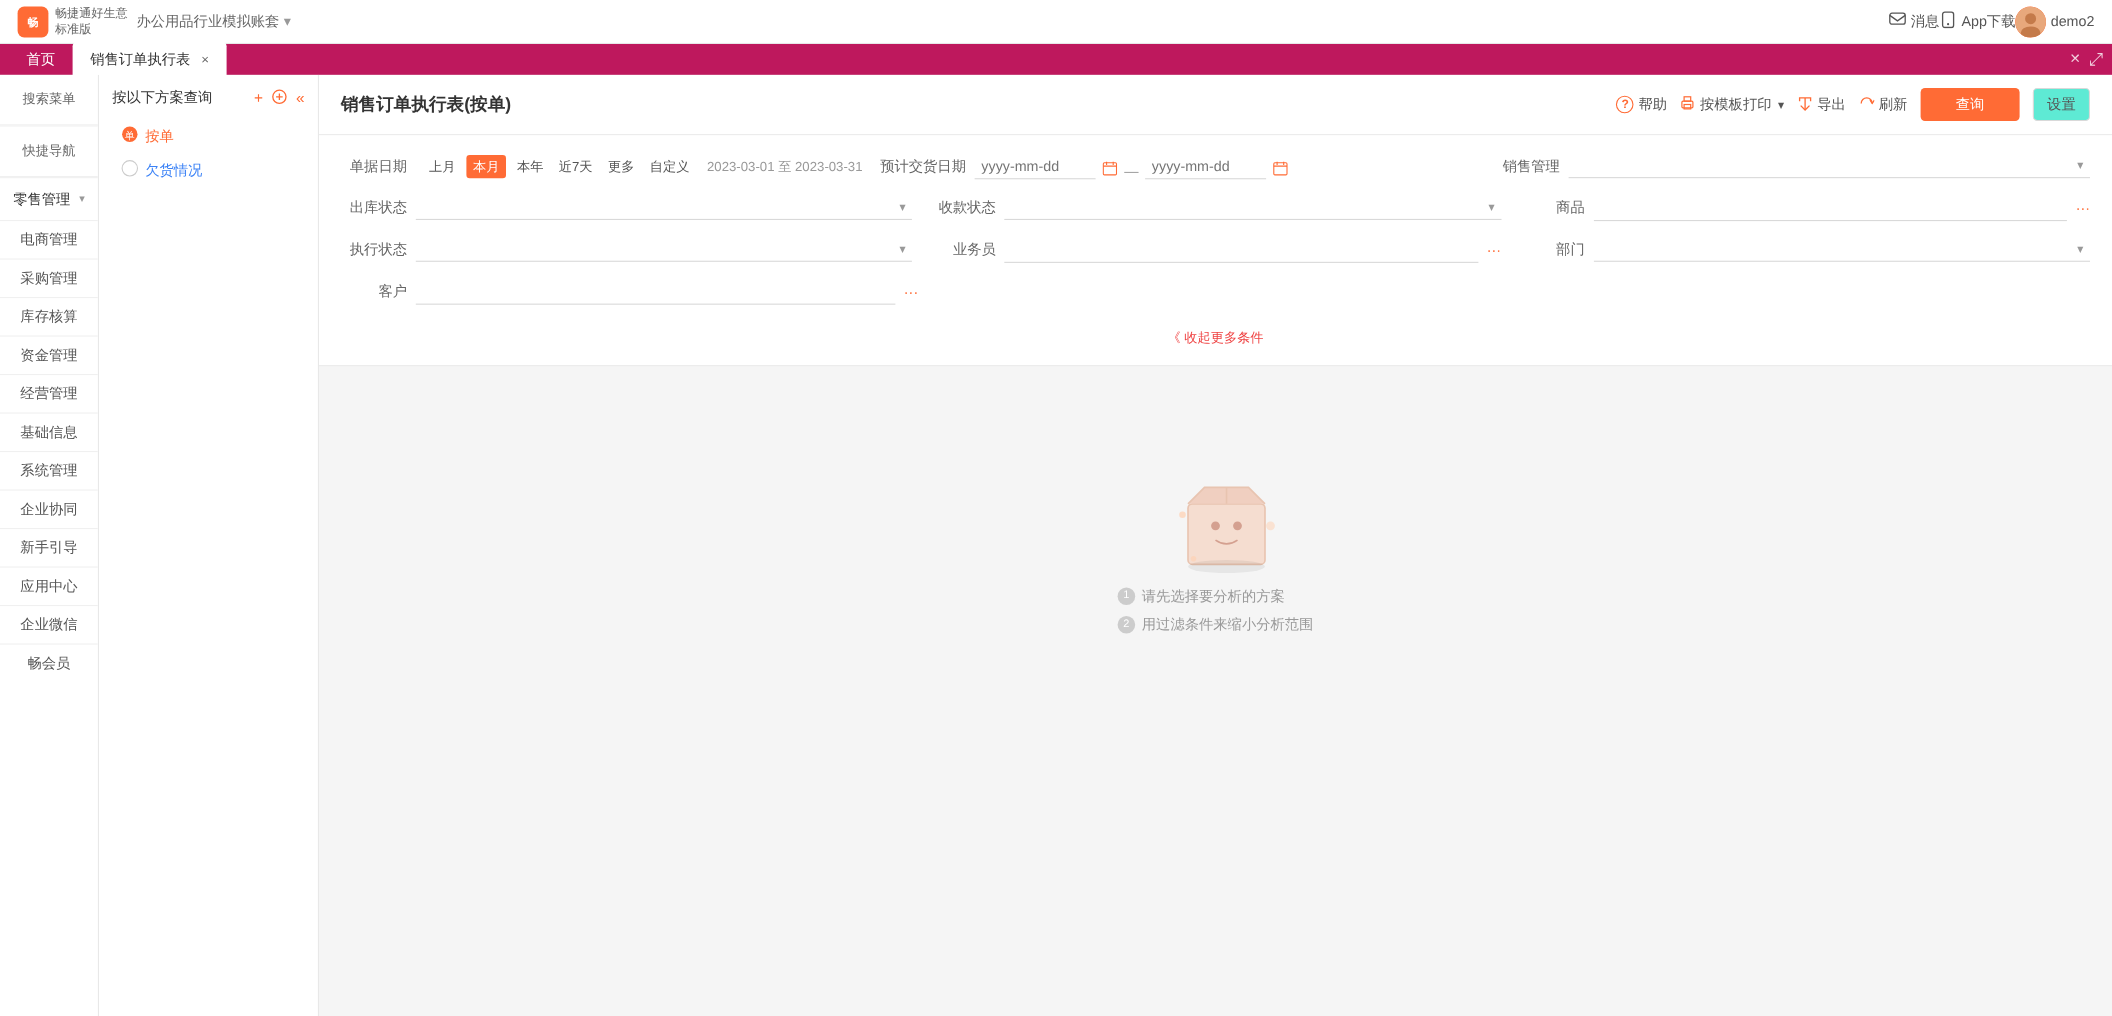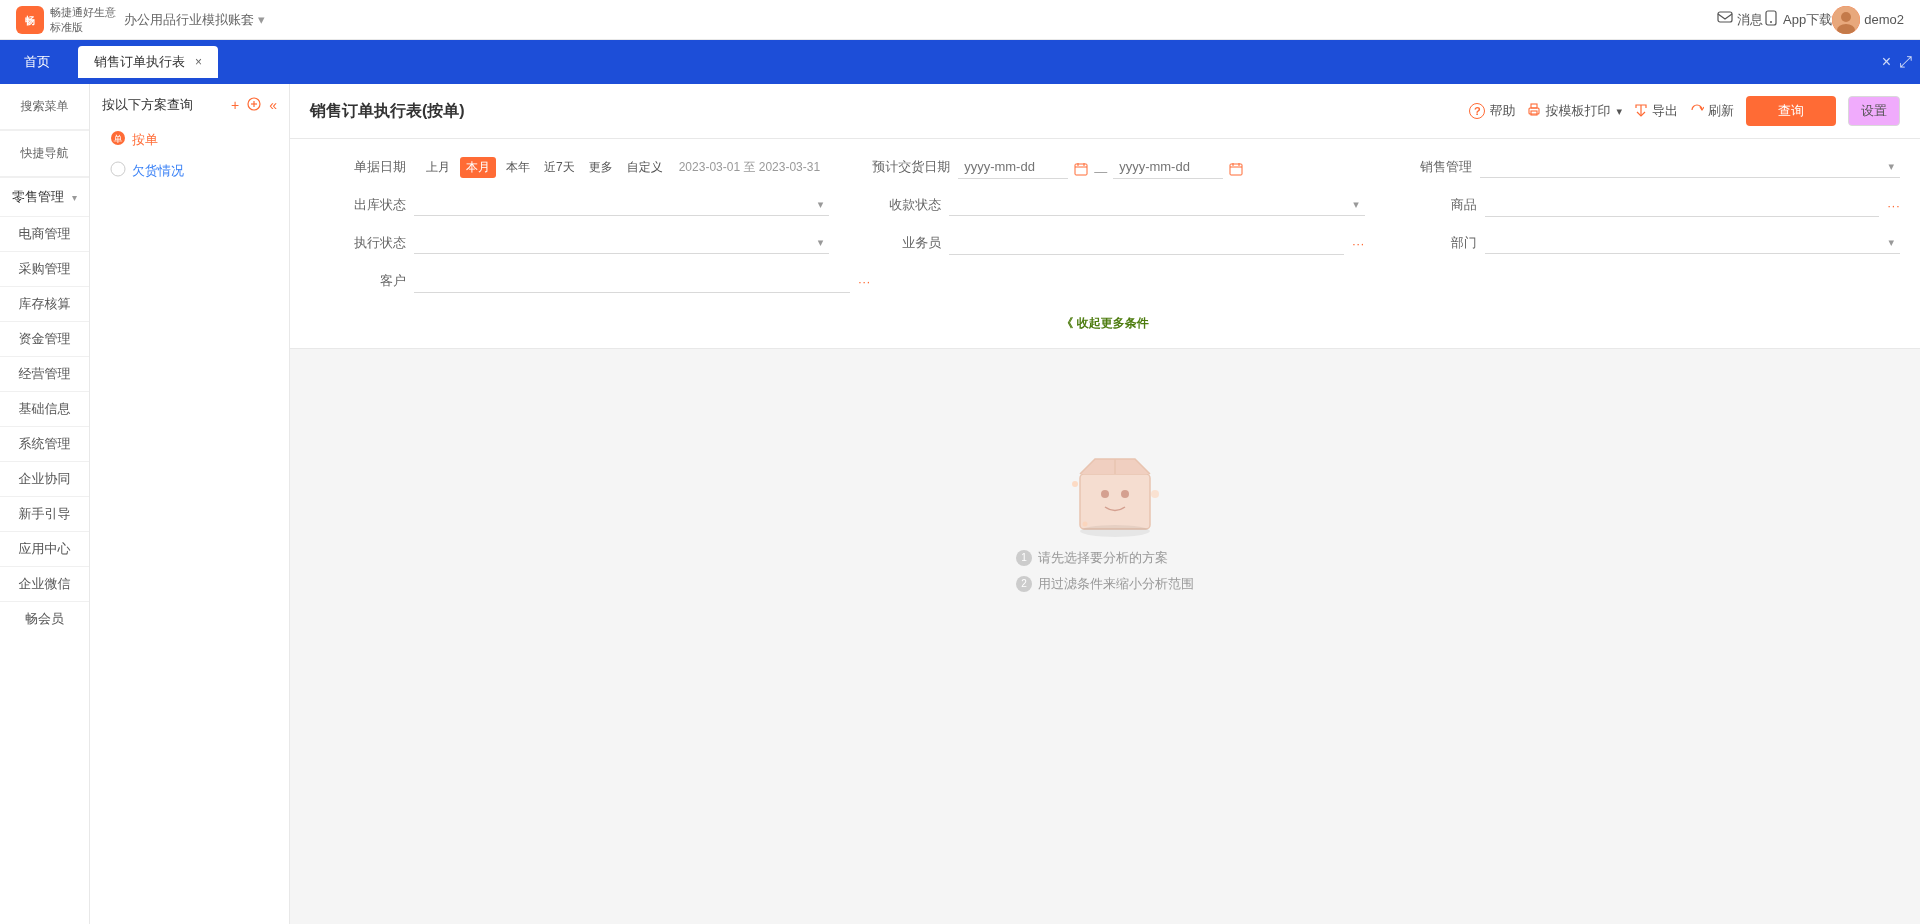--- a/index.html
+++ b/index.html
@@ -20,27 +20,27 @@
     .logo-area { display: flex; align-items: center; gap: 6px; }
     .logo-icon { width: 28px; height: 28px; background: #ff6b35; border-radius: 6px; display: flex; align-items: center; justify-content: center; color: #fff; font-size: 12px; font-weight: bold; }
     .logo-text { font-size: 11px; color: #666; line-height: 1.3; }
     .breadcrumb-area { display: flex; align-items: center; gap: 4px; color: #666; font-size: 13px; }
     .top-bar-right { display: flex; align-items: center; gap: 0; }
     .top-right-item { display: flex; align-items: center; gap: 4px; color: #555; font-size: 13px; cursor: pointer; }
     .avatar { width: 28px; height: 28px; border-radius: 50%; background: #ff6b35; display: flex; align-items: center; justify-content: center; color: #fff; font-size: 11px; overflow: hidden; }
 
     
     .tab-bar {
-      height: 44px;
-      background: #1d4ed8;
+      height: 28px;
+      background: #be185d;
       display: flex;
       align-items: center;
       padding: 0 8px;
       flex-shrink: 0;
-      gap: 12px;
+      gap: 0;
     }
     .tab-item {
       height: 32px;
       padding: 0 16px;
       border-radius: 4px 4px 0 0;
       display: flex;
       align-items: center;
       gap: 6px;
       font-size: 13px;
       cursor: pointer;
@@ -103,21 +103,21 @@
     .query-btn {
       background: #ff6b35;
       color: #fff;
       border: none;
       padding: 6px 32px;
       border-radius: 4px;
       font-size: 13px;
       cursor: pointer;
     }
     .set-btn {
-      background: #f0abfc;
+      background: #5eead4;
       color: #555;
       border: 1px solid #d9d9d9;
       padding: 5px 12px;
       border-radius: 4px;
       font-size: 13px;
       cursor: pointer;
     }
 
     
     .filter-panel {
@@ -131,21 +131,20 @@
       align-items: center;
       gap: 16px;
       margin-bottom: 14px;
     }
     .filter-row:last-child { margin-bottom: 0; }
     .filter-group {
       display: flex;
       align-items: center;
       gap: 8px;
       flex: 1;
-      margin-left: 36px;
     }
     .filter-label { color: #666; font-size: 13px; white-space: nowrap; min-width: 60px; text-align: right; }
     .filter-input {
       flex: 1;
       border: none;
       border-bottom: 1px solid #d9d9d9;
       padding: 4px 6px;
       font-size: 13px;
       color: #333;
       background: transparent;
@@ -539,21 +538,21 @@
 
         <div class="filter-row">
           <div class="filter-group" style="flex:0 0 33%;">
             <span class="filter-label">客户</span>
             <input type="text" class="filter-input" style="flex: 1 1 0%;">
             <span style="color:#ff6b35;cursor:pointer;">···</span>
           </div>
         </div>
 
         <div style="text-align:center;padding-top:8px;">
-          <span style="color:#4d7c0f;cursor:pointer;font-size:12px;font-weight:bold;">
+          <span style="color:#ef4444;cursor:pointer;font-size:12px;">
             <span>《 </span>
             <span>收起更多条件</span>
           </span>
         </div>
       </div>
 
       <div class="empty-state">
 
         <div class="empty-icon">
           <svg width="120" height="120" viewBox="0 0 120 120">

